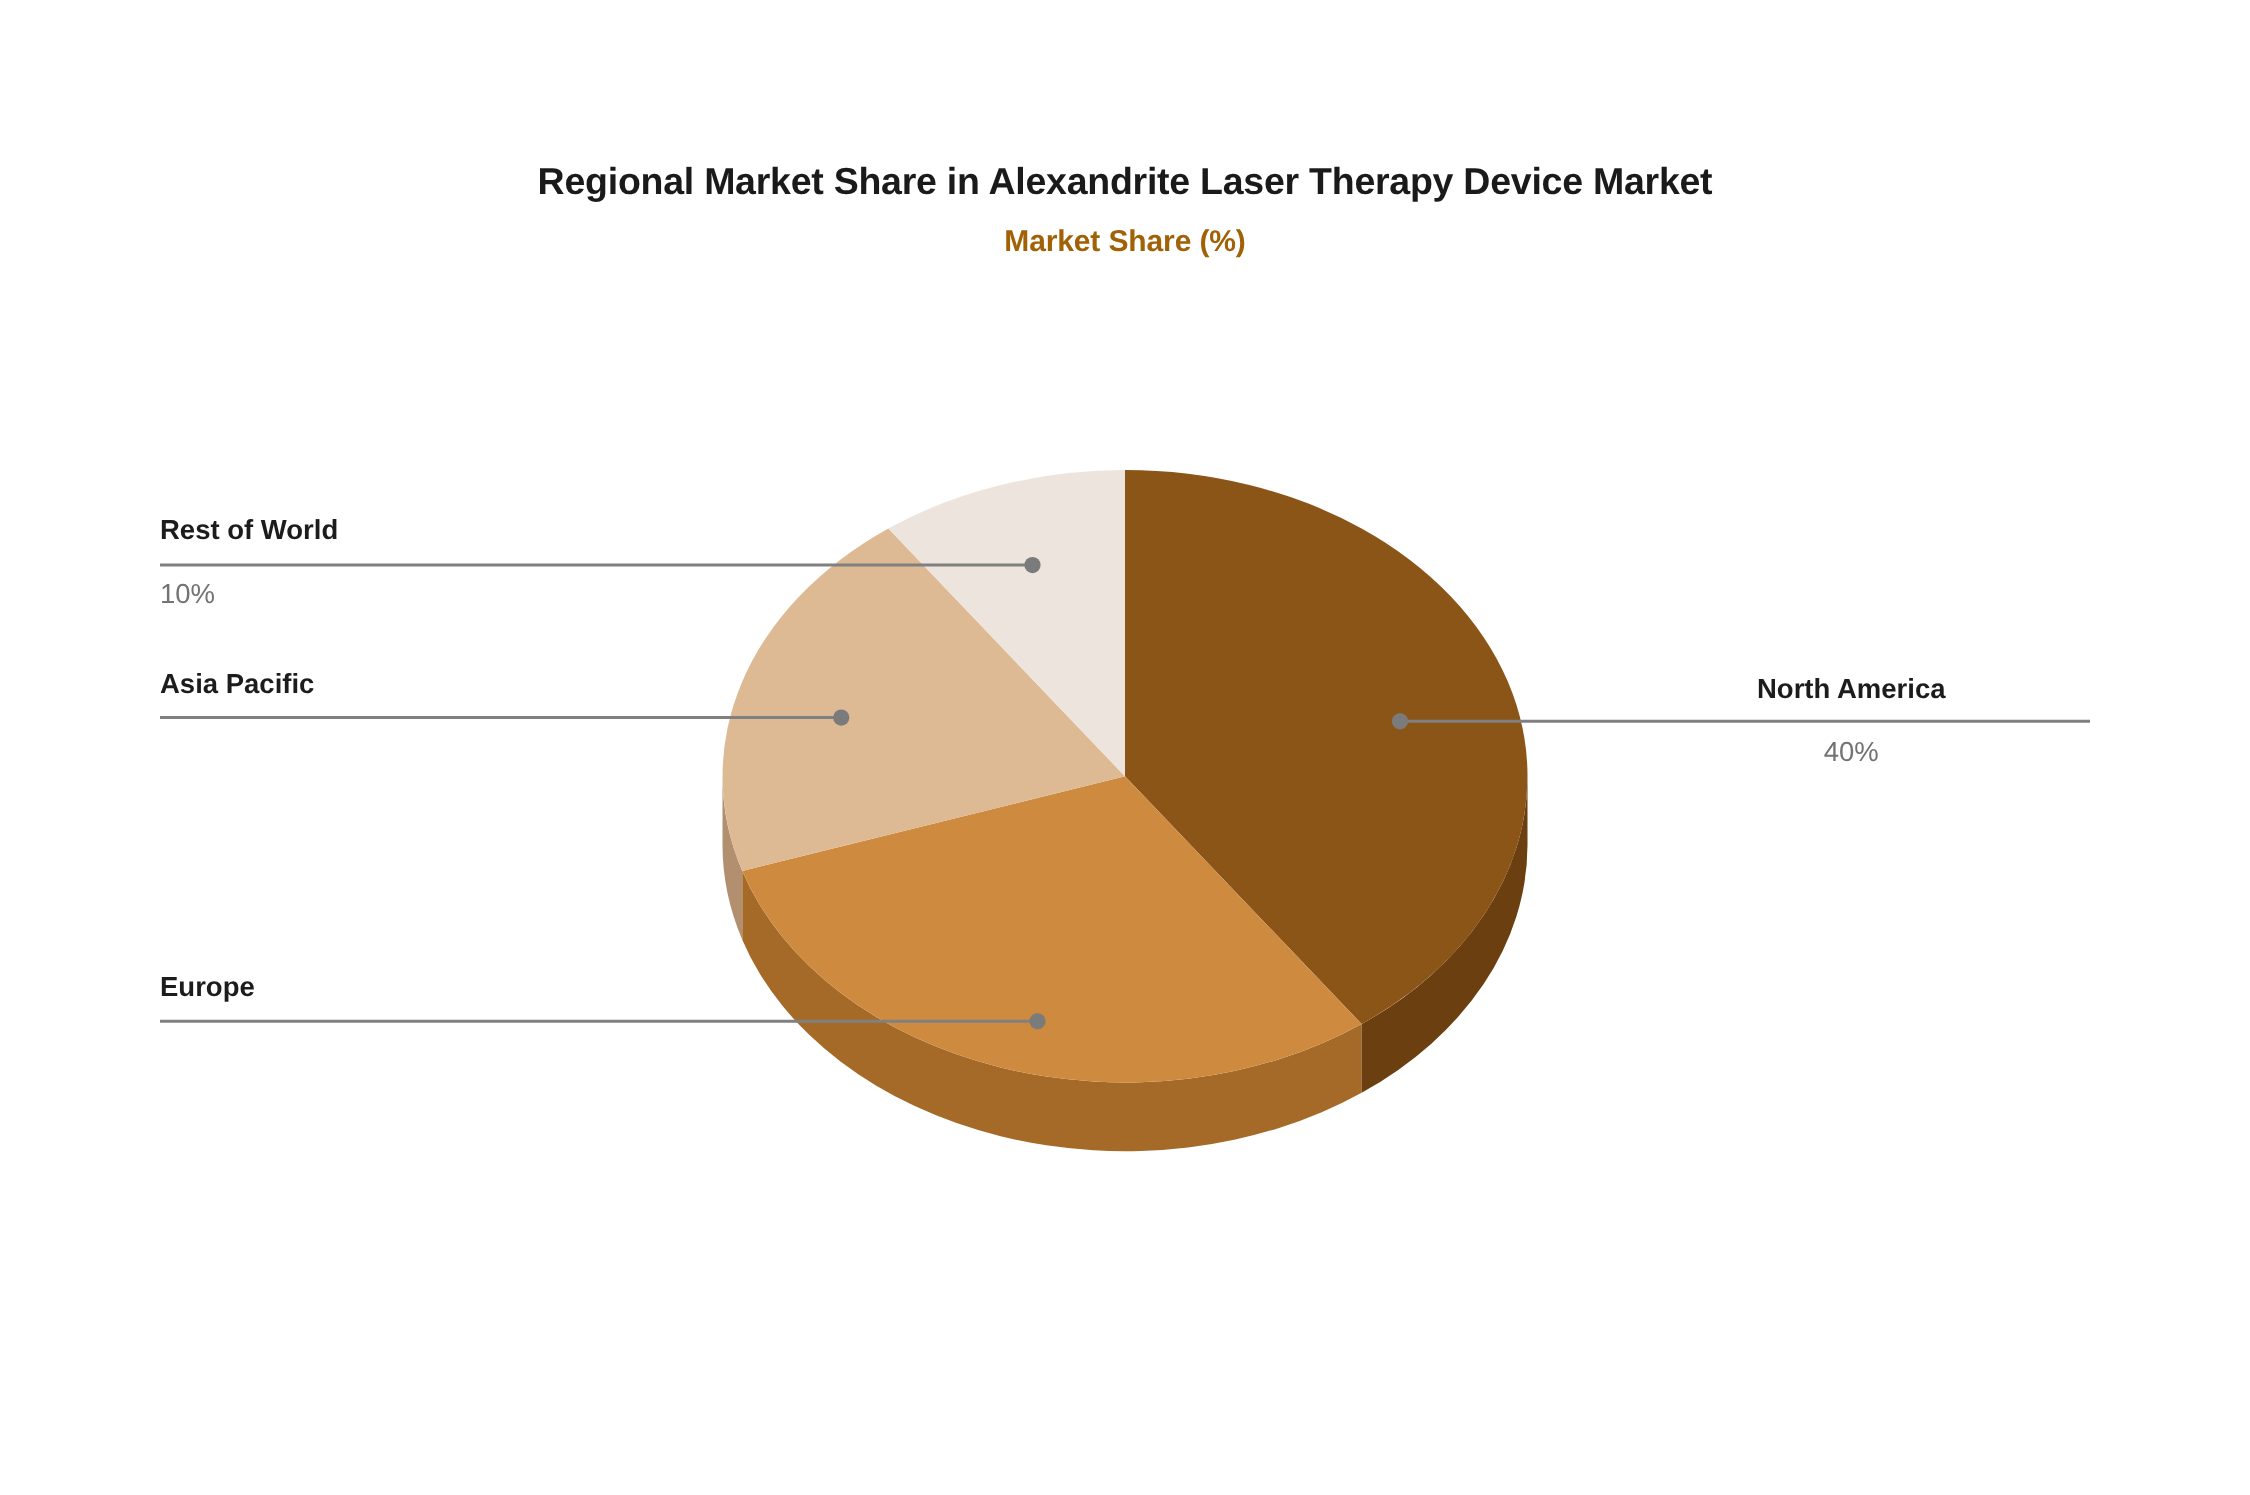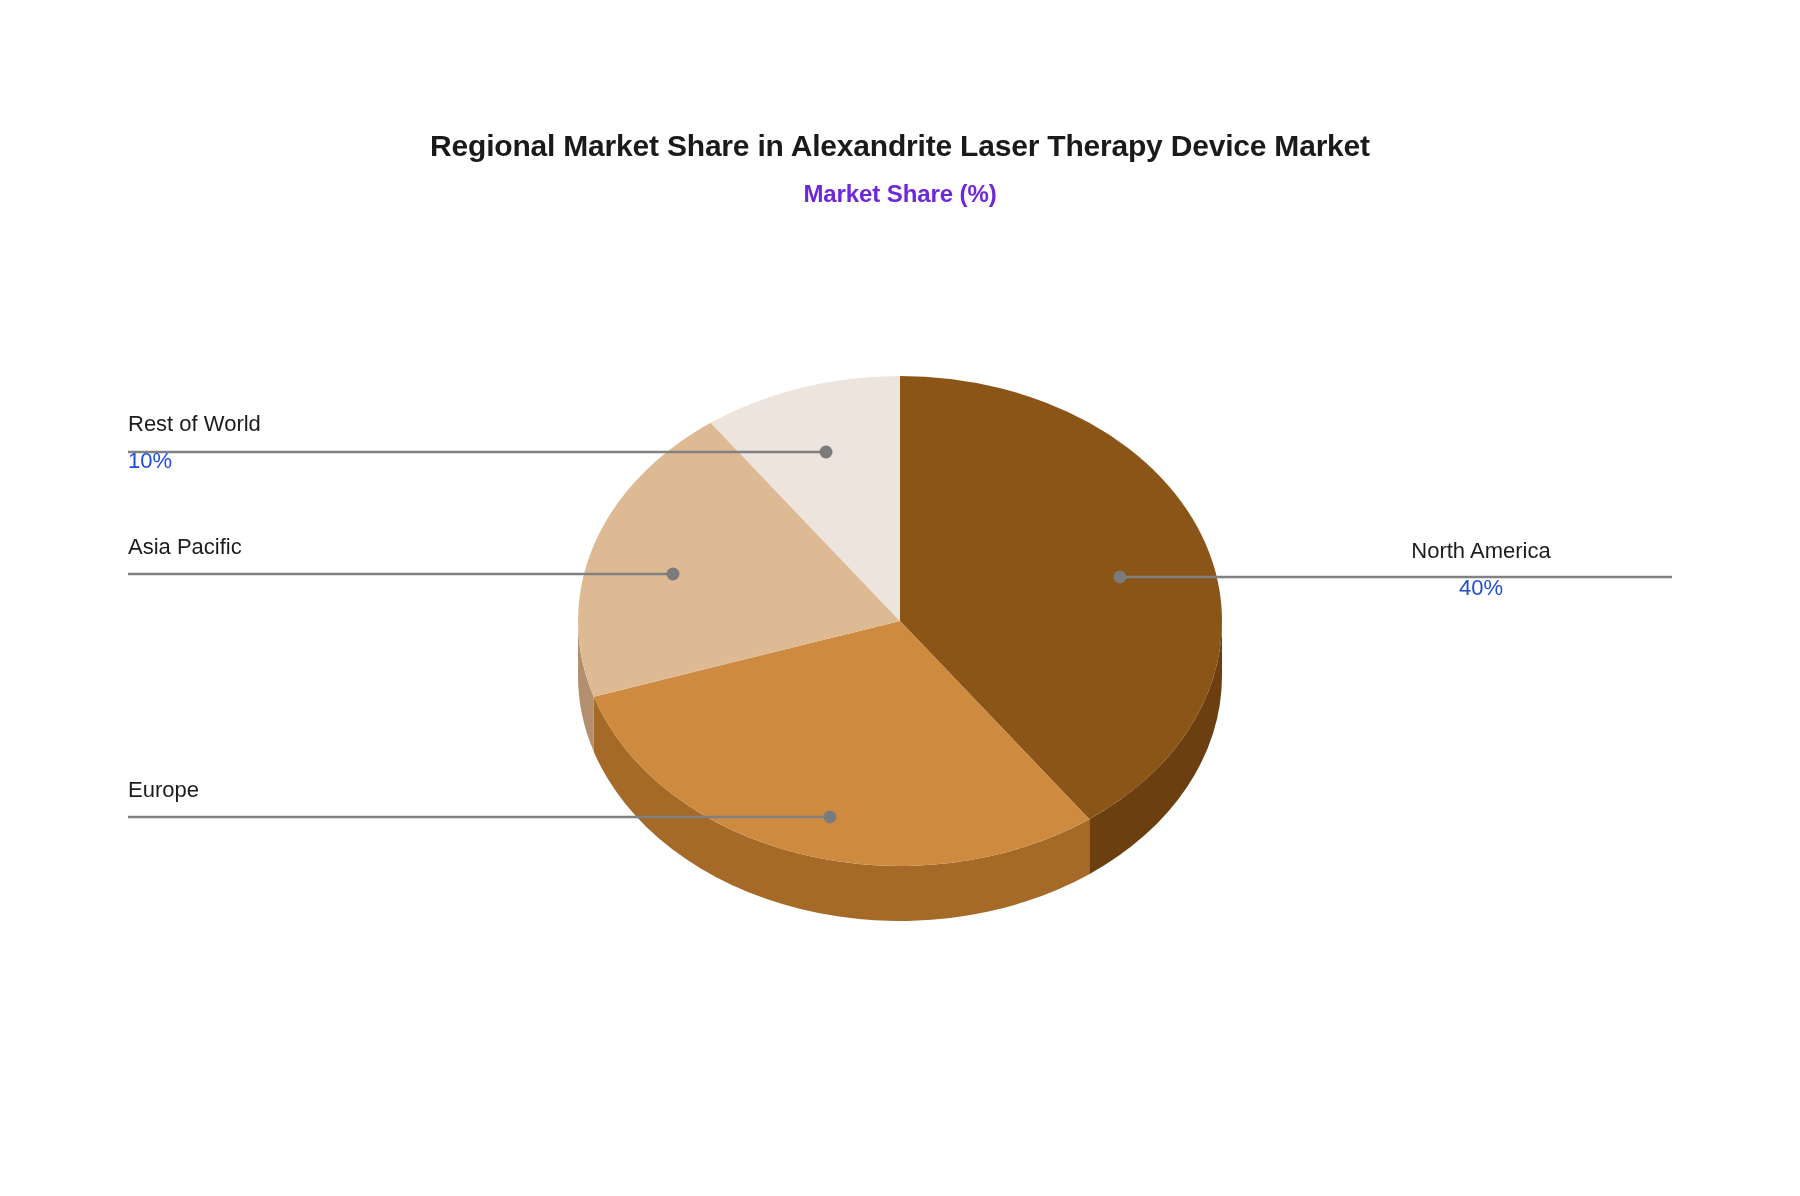--- a/index.html
+++ b/index.html
@@ -29,21 +29,21 @@
     font-size: 30px;
     font-weight: bold;
     color: #1a1a1a;
     letter-spacing: -0.2px;
     line-height: 1.2;
   }
   #chart-subtitle {
     margin-top: 16px;
     font-size: 24px;
     font-weight: bold;
-    color: #6d28d9;
+    color: #a16207;
     letter-spacing: -0.1px;
   }
 
   
   #pie-wrap {
     position: absolute;
     left: 0;
     top: 0;
     width: 1800px;
     height: 1196px;
@@ -54,26 +54,27 @@
   
   .callout {
     position: absolute;
     width: 470px;
   }
   .callout .cl-name {
     font-size: 22px;
     color: #1c1c1c;
     line-height: 1.25;
     white-space: nowrap;
+    font-weight: bold;
   }
   .callout .cl-value {
     font-size: 22px;
-    color: #1d4ed8;
+    color: #737373;
     line-height: 1.25;
-    margin-top: 9px;
+    margin-top: 23px;
     white-space: nowrap;
   }
   .callout.left  { text-align: left;  left: 128px; }
   .callout.right { text-align: center; right: 84px; }
   .c-row   { top: 410px; }
   .c-apac  { top: 533px; }
   .c-eu    { top: 776px; }
   .c-na    { top: 537px; }
 
   

